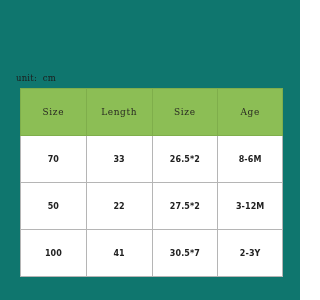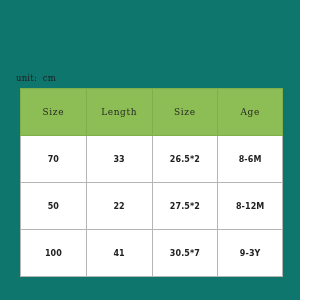--- a/index.html
+++ b/index.html
@@ -114,25 +114,25 @@
         <tr>
           <td>70</td>
           <td>33</td>
           <td>26.5*2</td>
           <td>8-6M</td>
         </tr>
         <tr>
           <td>50</td>
           <td>22</td>
           <td>27.5*2</td>
-          <td>8-12M</td>
+          <td>3-12M</td>
         </tr>
         <tr>
           <td>100</td>
           <td>41</td>
           <td>30.5*7</td>
-          <td>9-3Y</td>
+          <td>2-3Y</td>
         </tr>
       </tbody>
     </table>
   </div>
 
 </div>
 
 </body></html>

